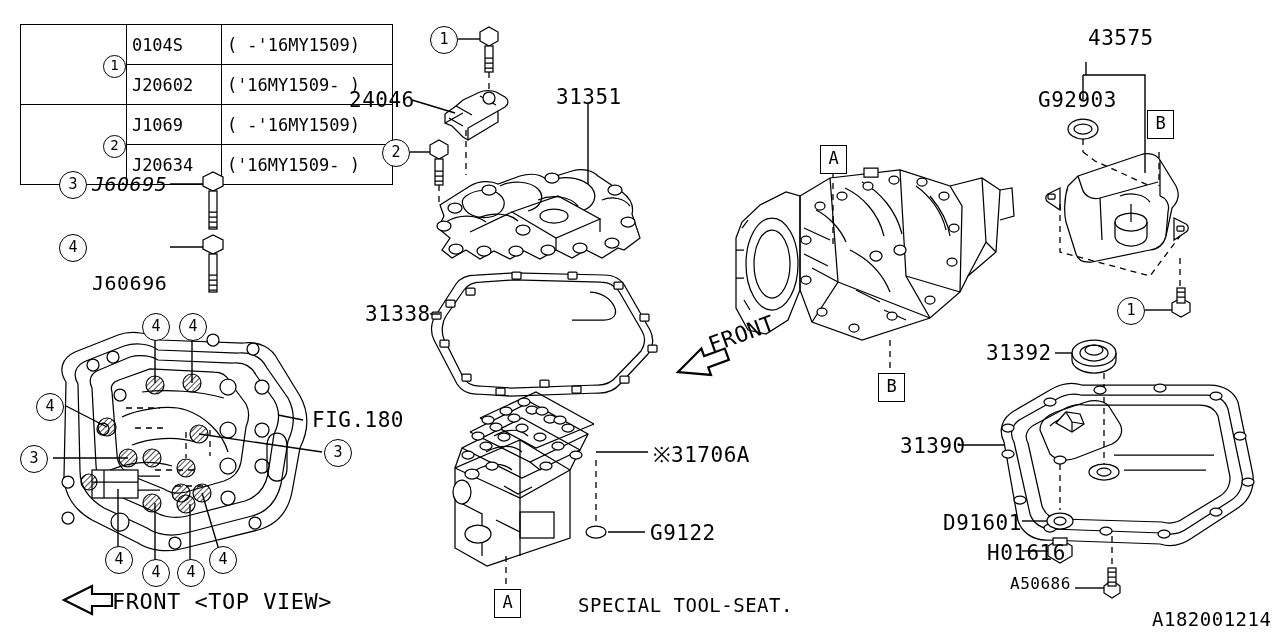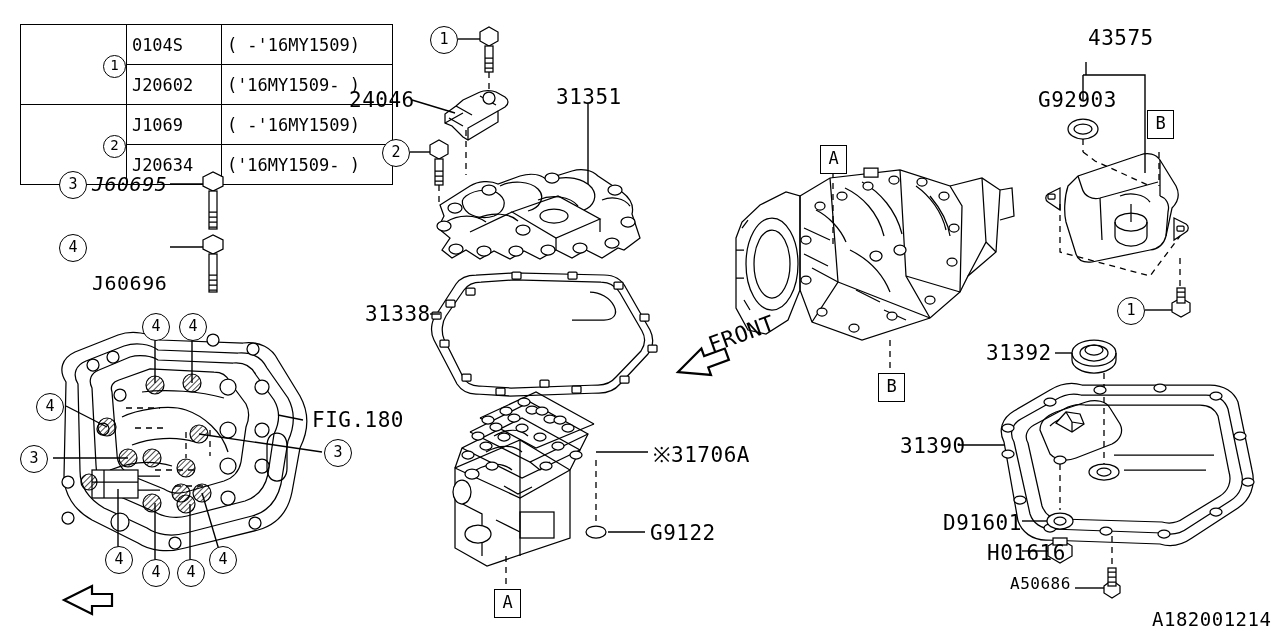--- a/index.html
+++ b/index.html
@@ -524,18 +524,20 @@
   <div class="lbl" style="left:1038px;top:88px;font-size:21px;">G92903</div>
 
   <div class="lbl" style="left:986px;top:341px;font-size:21px;">31392</div>
   <div class="lbl" style="left:900px;top:434px;font-size:21px;">31390</div>
   <div class="lbl" style="left:943px;top:511px;font-size:21px;">D91601</div>
   <div class="lbl" style="left:943px;top:541px;font-size:21px;margin-left:44px;">H01616</div>
   <div class="lbl" style="left:1010px;top:574px;font-size:16px;">A50686</div>
 
   <div class="lbl" style="left:312px;top:408px;font-size:21px;">FIG.180</div>
 
+  <div class="lbl" style="left:112px;top:589px;font-size:22px;">FRONT &lt;TOP VIEW&gt;</div>
   <div class="lbl" style="left:705px;top:334px;font-size:22px;transform:rotate(-20deg);transform-origin:left top;">FRONT</div>
 
+  <div class="lbl note" style="left:578px;top:594px;">SPECIAL TOOL-SEAT.</div>
 
   <div class="lbl" style="left:1152px;top:608px;font-size:19px;">A182001214</div>
 
 </div>
 
 </body></html>

